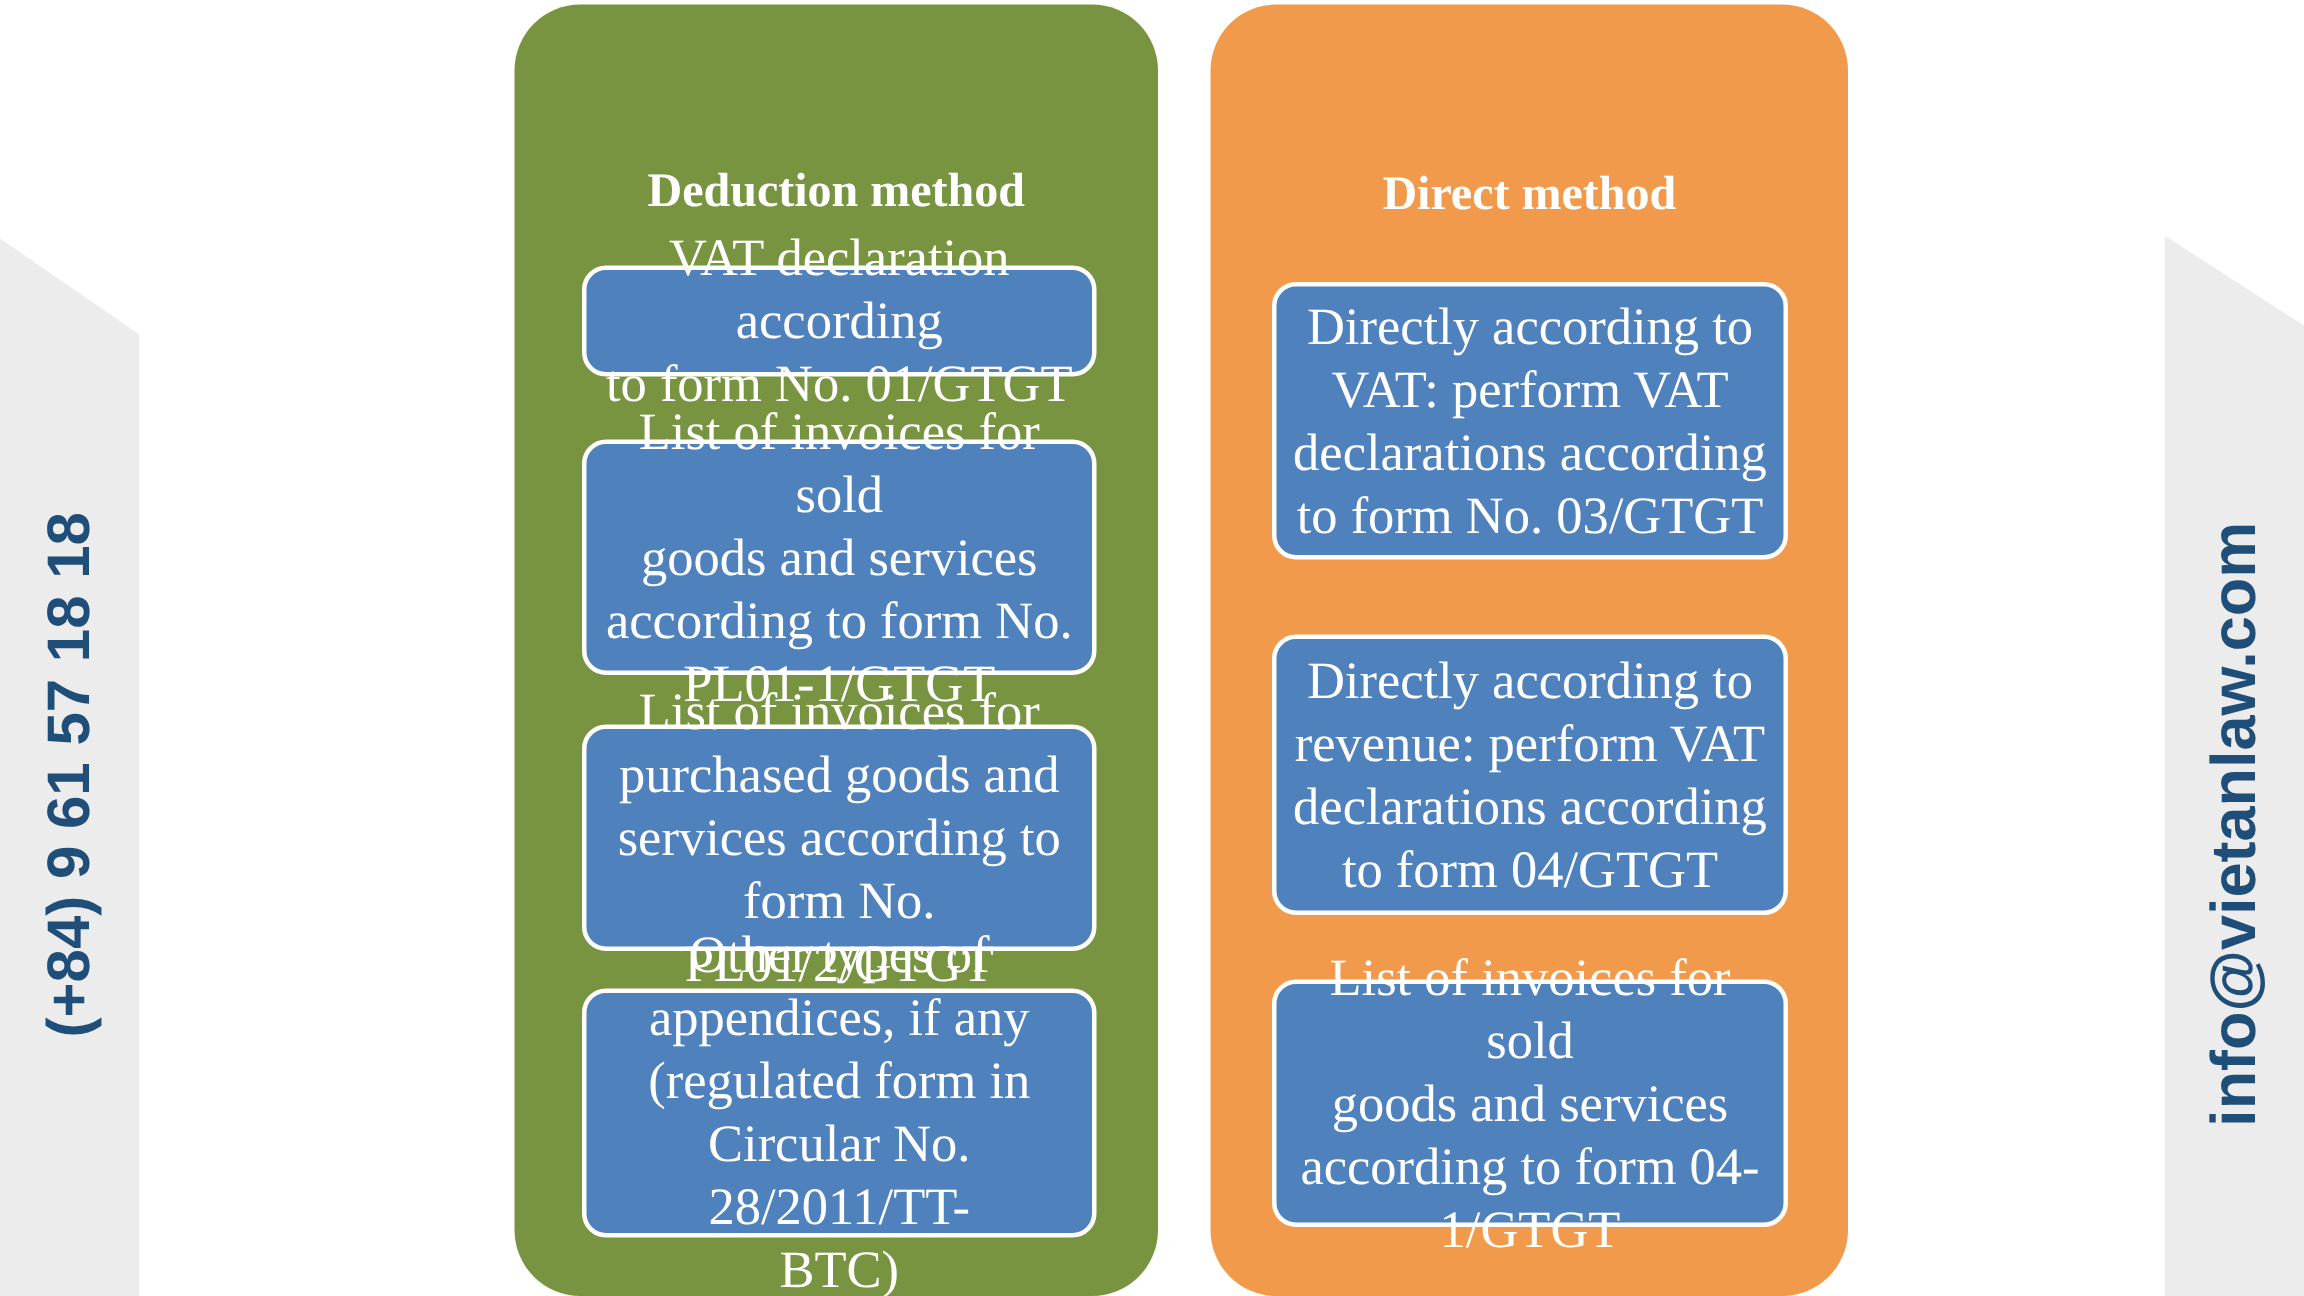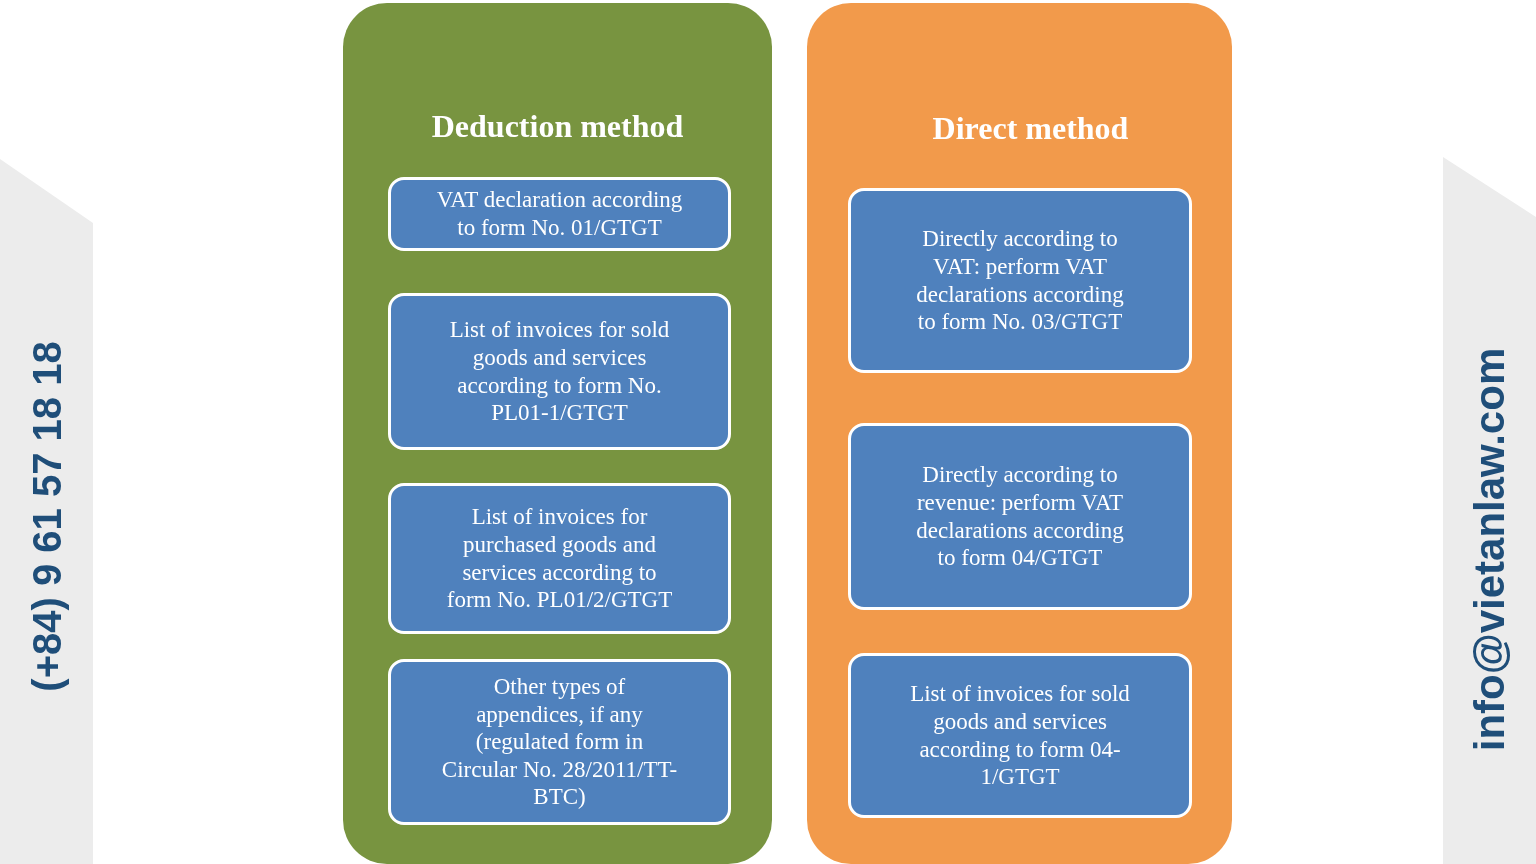--- a/index.html
+++ b/index.html
@@ -60,34 +60,34 @@
   .panel-title {
     position: absolute;
     width: 100%;
     text-align: center;
     color: #ffffff;
     font-weight: bold;
     font-size: 32px;
     font-family: "Liberation Serif", serif;
   }
   .panel-green .panel-title { top: 105px; }
-  .panel-orange .panel-title { top: 107px; margin-left: 11px; }
+  .panel-orange .panel-title { top: 107px; }
 
   
   .node {
     position: absolute;
     background: #4f81bd;
     border: 3px solid #ffffff;
     border-radius: 16px;
     box-sizing: border-box;
     display: flex;
     align-items: center;
     justify-content: center;
     color: #ffffff;
-    font-size: 23px;
+    font-size: 35px;
     line-height: 1.2;
     text-align: center;
     font-family: "Liberation Serif", serif;
   }
   .node-text { white-space: pre-line; padding: 2px 6px; }
 
   .node-l1 { left: 388px; top: 177px; width: 343px; height: 74px; }
   .node-l2 { left: 388px; top: 293px; width: 343px; height: 157px; }
   .node-l3 { left: 388px; top: 483px; width: 343px; height: 151px; }
   .node-l4 { left: 388px; top: 659px; width: 343px; height: 166px; }

